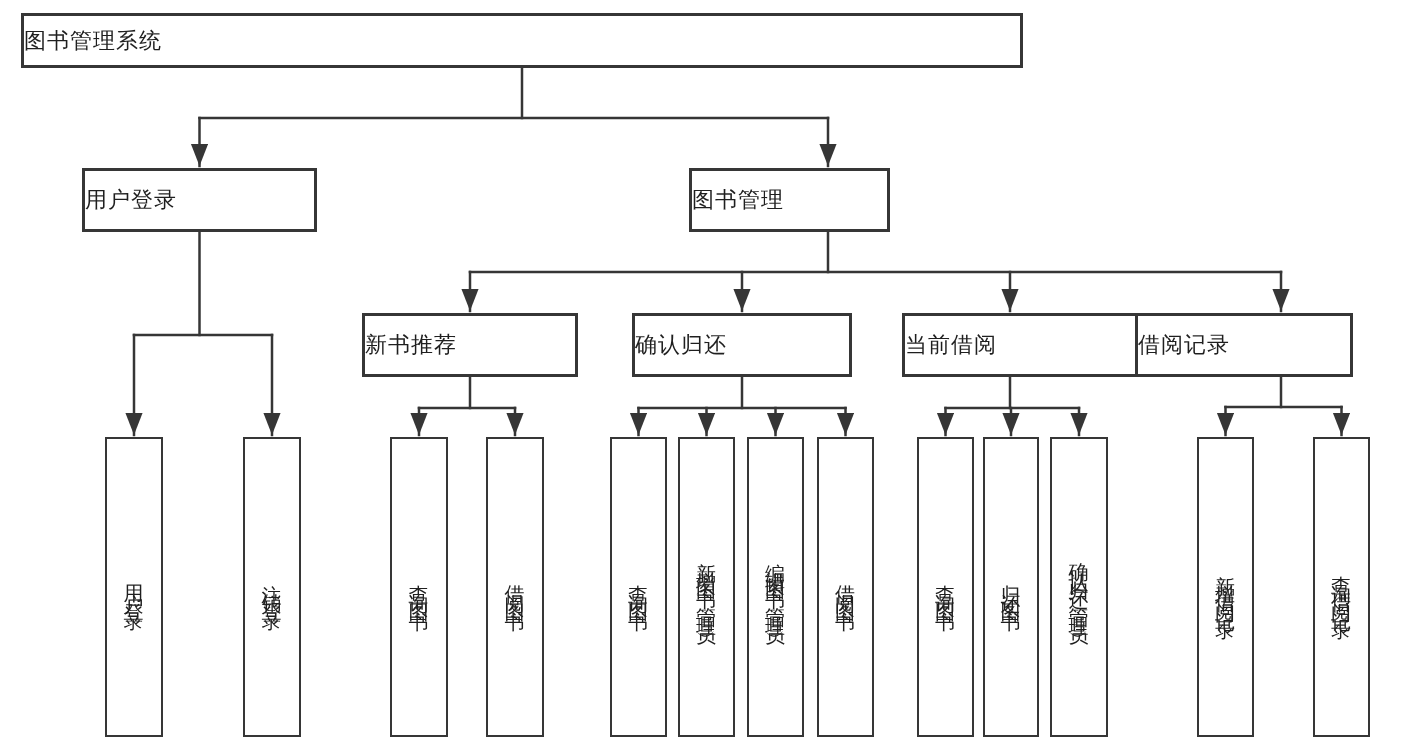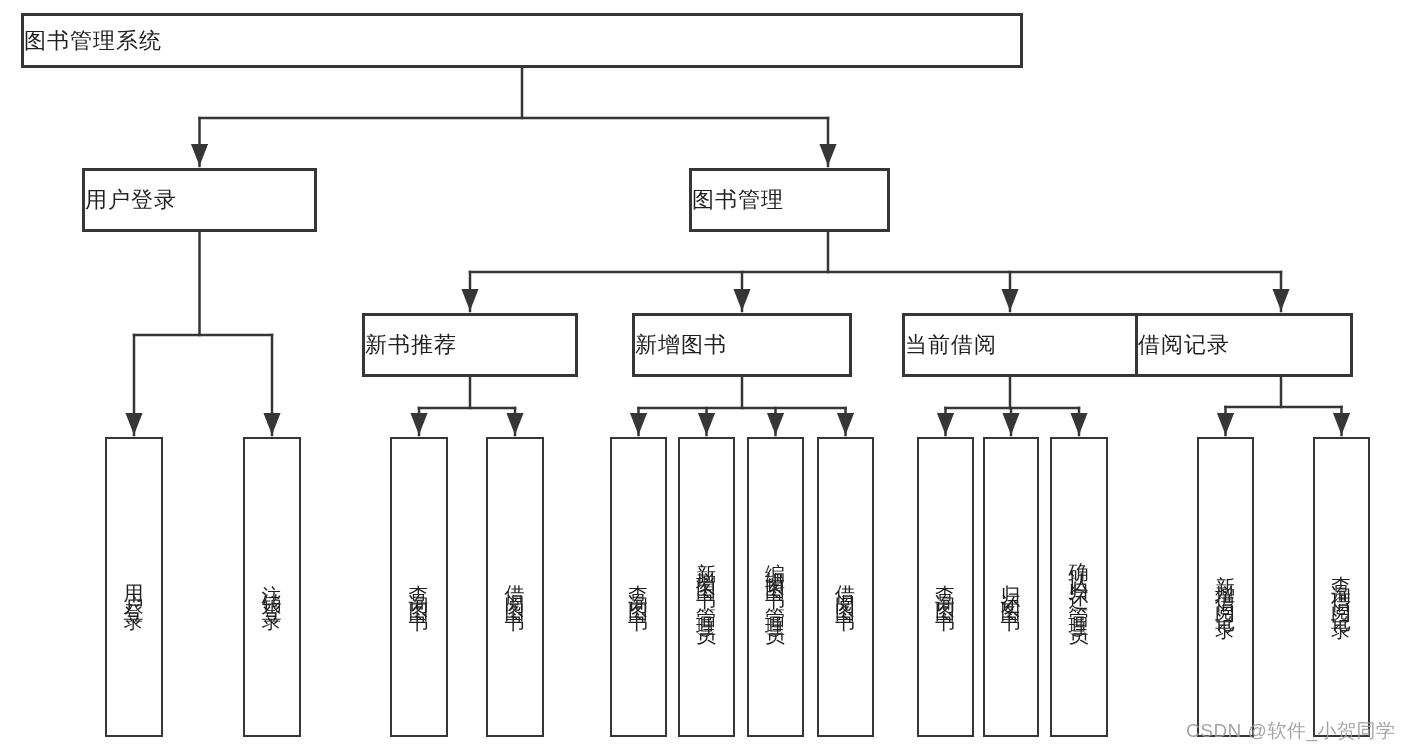--- a/index.html
+++ b/index.html
@@ -134,21 +134,21 @@
     <span>用户登录</span>
   </div>
   <div class="node l2 l2b">
     <span>图书管理</span>
   </div>
 
   <div class="node l3 l3a">
     <span>新书推荐</span>
   </div>
   <div class="node l3 l3b">
-    <span>新增图书</span>
+    <span>确认归还</span>
   </div>
   <div class="node l3 l3c">
     <span>当前借阅</span>
   </div>
   <div class="node l3 l3d">
     <span>借阅记录</span>
   </div>
 
   <div class="leaf" style="left:105px;width:58px">
     <span>用户登录</span>
@@ -187,15 +187,14 @@
     <span>确认归还（管理员）</span>
   </div>
 
   <div class="leaf" style="left:1197px;width:57px">
     <span>新增借阅记录</span>
   </div>
   <div class="leaf" style="left:1313px;width:57px">
     <span>查询借阅记录</span>
   </div>
 
-  <div class="watermark">CSDN @软件_小贺同学</div>
 
 </div>
 
 </body></html>

